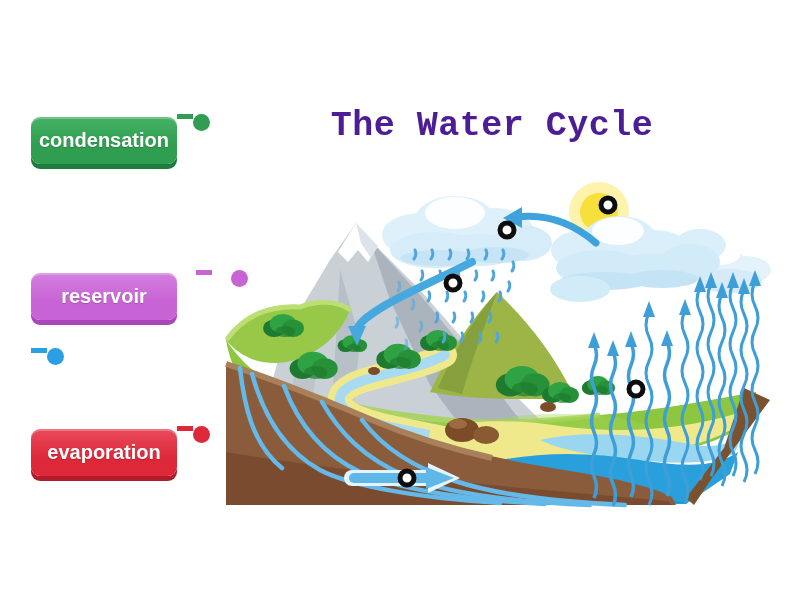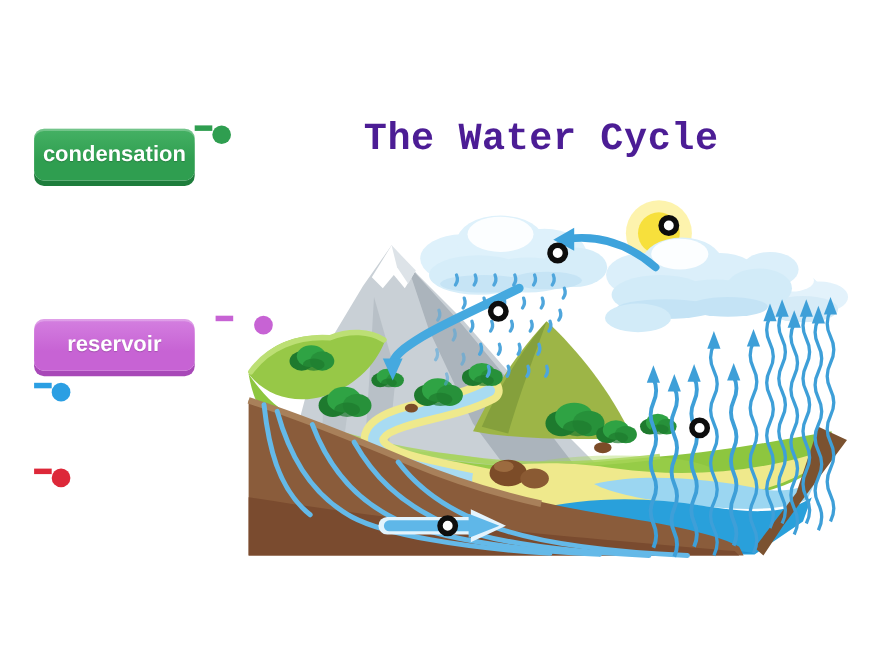--- a/index.html
+++ b/index.html
@@ -32,34 +32,37 @@
 
   <div class="chip-row" style="top: 117px; --face: #2F9E50; --light: #45B164; --dark: #1E7D3C;">
     <div class="chip">
       <span class="chip-text">condensation</span>
     </div>
     <div class="connector-line"></div>
     <div class="connector-dot"></div>
   </div>
 
 
-  <div class="chip-row" style="top: 290px; gap: 19px; --face: #C763D4; --light: #D47FE0; --dark: #A848B8;">
+  <div class="chip-row" style="top: 273px; gap: 19px; --face: #C763D4; --light: #D47FE0; --dark: #A848B8;">
     <div class="chip">
       <span class="chip-text">reservoir</span>
     </div>
     <div class="connector-line"></div>
     <div class="connector-dot"></div>
   </div>
 
   <div class="chip-row" style="top: 351px; --face: #2B9FE3; --light: #4FB4EC; --dark: #1A7EC0;">
     <div class="connector-line"></div>
     <div class="connector-dot"></div>
   </div>
 
   <div class="chip-row" style="top: 429px; --face: #DD2839; --light: #E94B5C; --dark: #B11C2B;">
+    <div class="chip">
+      <span class="chip-text">evaporation</span>
+    </div>
     <div class="connector-line"></div>
     <div class="connector-dot"></div>
   </div>
 
   <div id="diagram-title" style="color: #4c1d95; font-family: Liberation Mono, monospace;">The Water Cycle</div>
 
   <svg id="scene" width="800" height="600" viewBox="0 0 800 600" aria-hidden="true">
     <defs>
       <path id="drop" d="M1,0 Q3,5 0,9" fill="none" stroke="#4FA6DC" stroke-width="3" stroke-linecap="round"></path>
       <g id="evapA">

